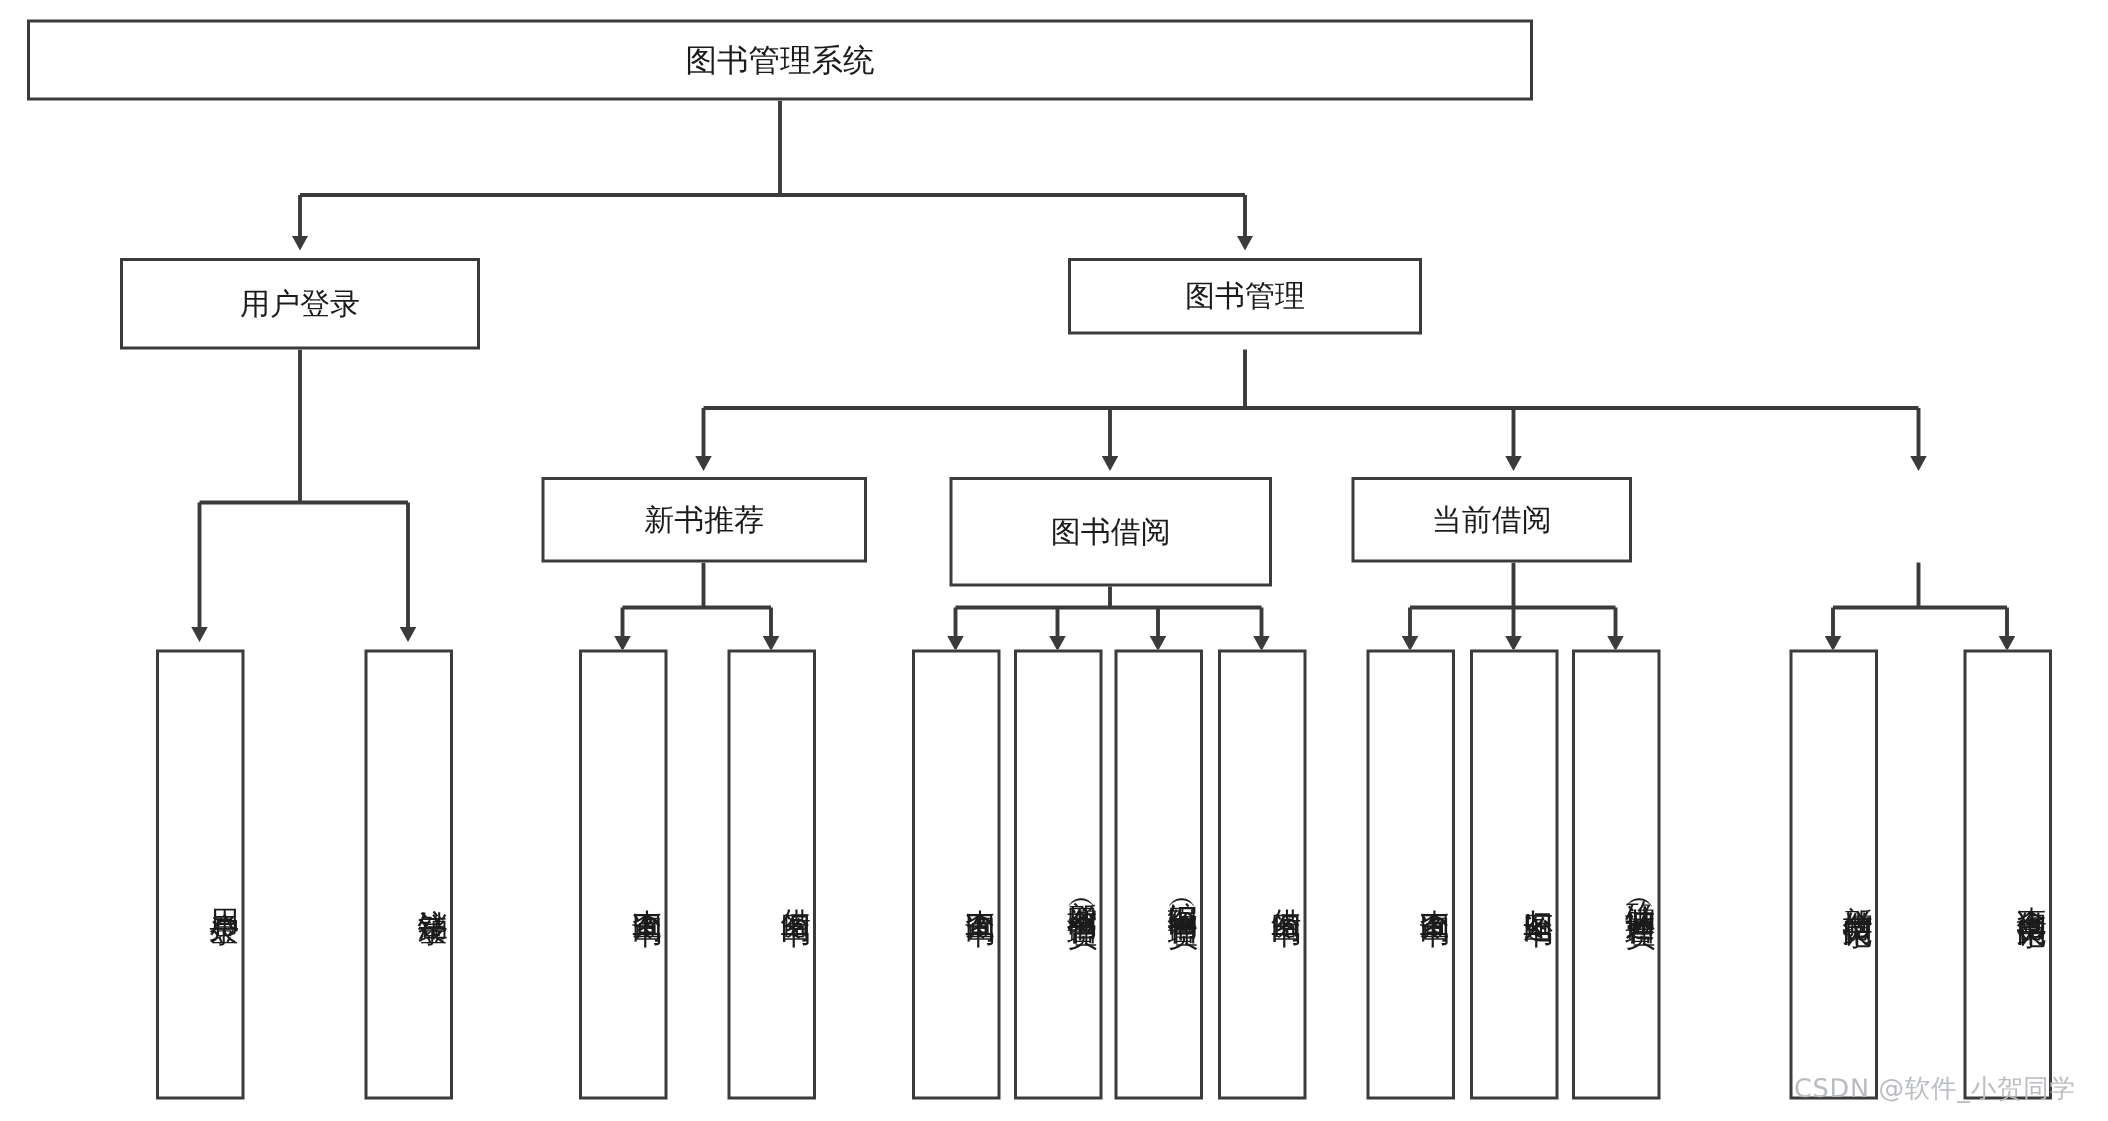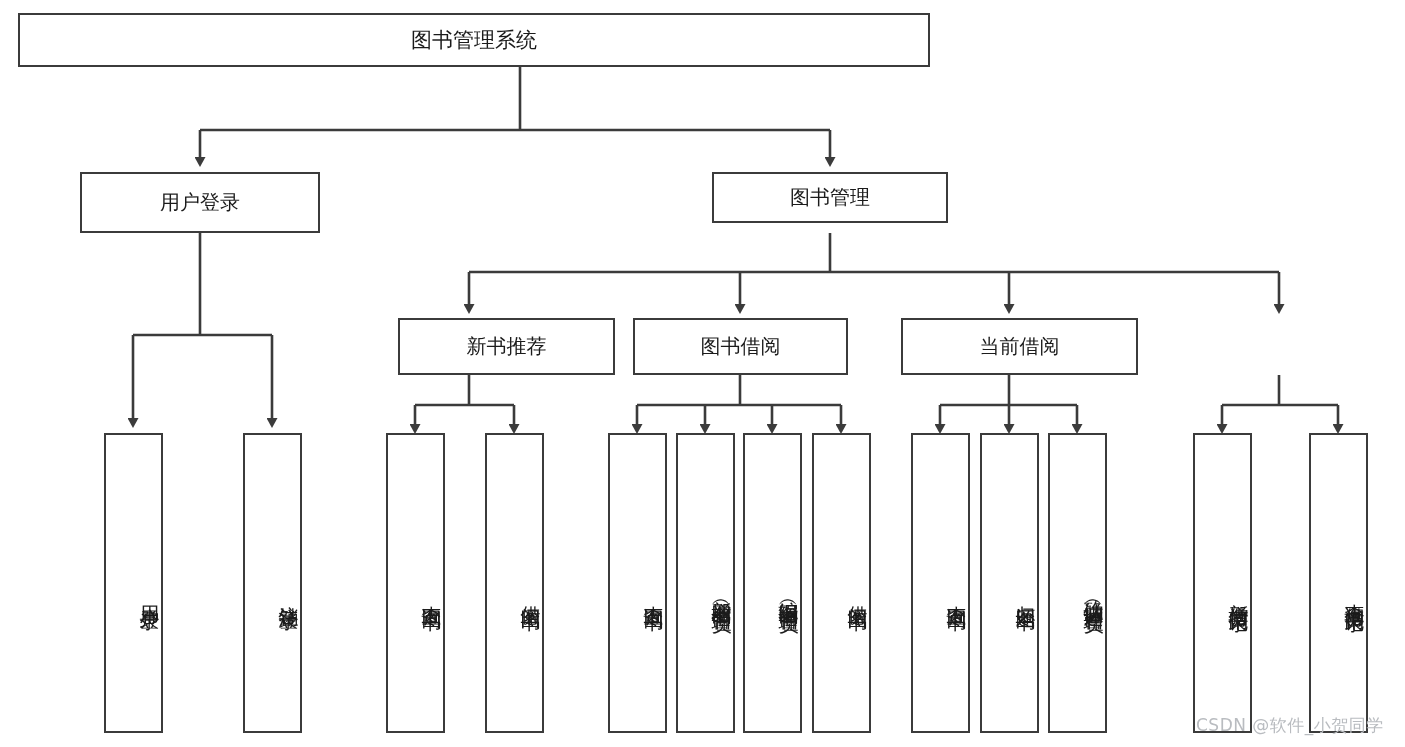--- a/index.html
+++ b/index.html
@@ -113,28 +113,28 @@
       <path d="M1009,405 L1009,425" marker-end="url(#arrow)"></path>
       <path d="M1077,405 L1077,425" marker-end="url(#arrow)"></path>
 
       <path d="M1279,375 L1279,405"></path>
       <path d="M1222,405 L1338,405"></path>
       <path d="M1222,405 L1222,425" marker-end="url(#arrow)"></path>
       <path d="M1338,405 L1338,425" marker-end="url(#arrow)"></path>
     </g>
   </svg>
 
-  <div class="node root" style="left:18px; top:13px; width:912px; height:54px;">图书管理系统</div>
+  <div class="node root" style="left:18px; top:13px; width:1004px; height:54px;">图书管理系统</div>
 
   <div class="node lvl2" style="left:80px; top:172px; width:240px; height:61px;">用户登录</div>
   <div class="node lvl2" style="left:712px; top:172px; width:236px; height:51px;">图书管理</div>
 
-  <div class="node lvl3" style="left:361px; top:318px; width:217px; height:57px;margin-left:37px;">新书推荐</div>
-  <div class="node lvl3" style="left:633px; top:318px; width:215px; height:57px;">图书借阅</div>
-  <div class="node lvl3" style="left:901px; top:318px; width:237px; height:57px;">当前借阅</div>
+  <div class="node lvl3" style="left:361px; top:318px; width:217px; height:57px;">新书推荐</div>
+  <div class="node lvl3" style="left:633px; top:318px; width:215px; height:73px;">图书借阅</div>
+  <div class="node lvl3" style="left:901px; top:318px; width:187px; height:57px;">当前借阅</div>
 
   <div class="node leaf" style="left:104px; top:433px; width:59px; height:300px;">用户登录</div>
   <div class="node leaf" style="left:243px; top:433px; width:59px; height:300px;">注销登录</div>
 
   <div class="node leaf" style="left:386px; top:433px; width:59px; height:300px;">查询图书</div>
   <div class="node leaf" style="left:485px; top:433px; width:59px; height:300px;">借阅图书</div>
 
   <div class="node leaf" style="left:608px; top:433px; width:59px; height:300px;">查询图书</div>
   <div class="node leaf" style="left:676px; top:433px; width:59px; height:300px;">新增图书（管理员）</div>
   <div class="node leaf" style="left:743px; top:433px; width:59px; height:300px;">编辑图书（管理员）</div>

